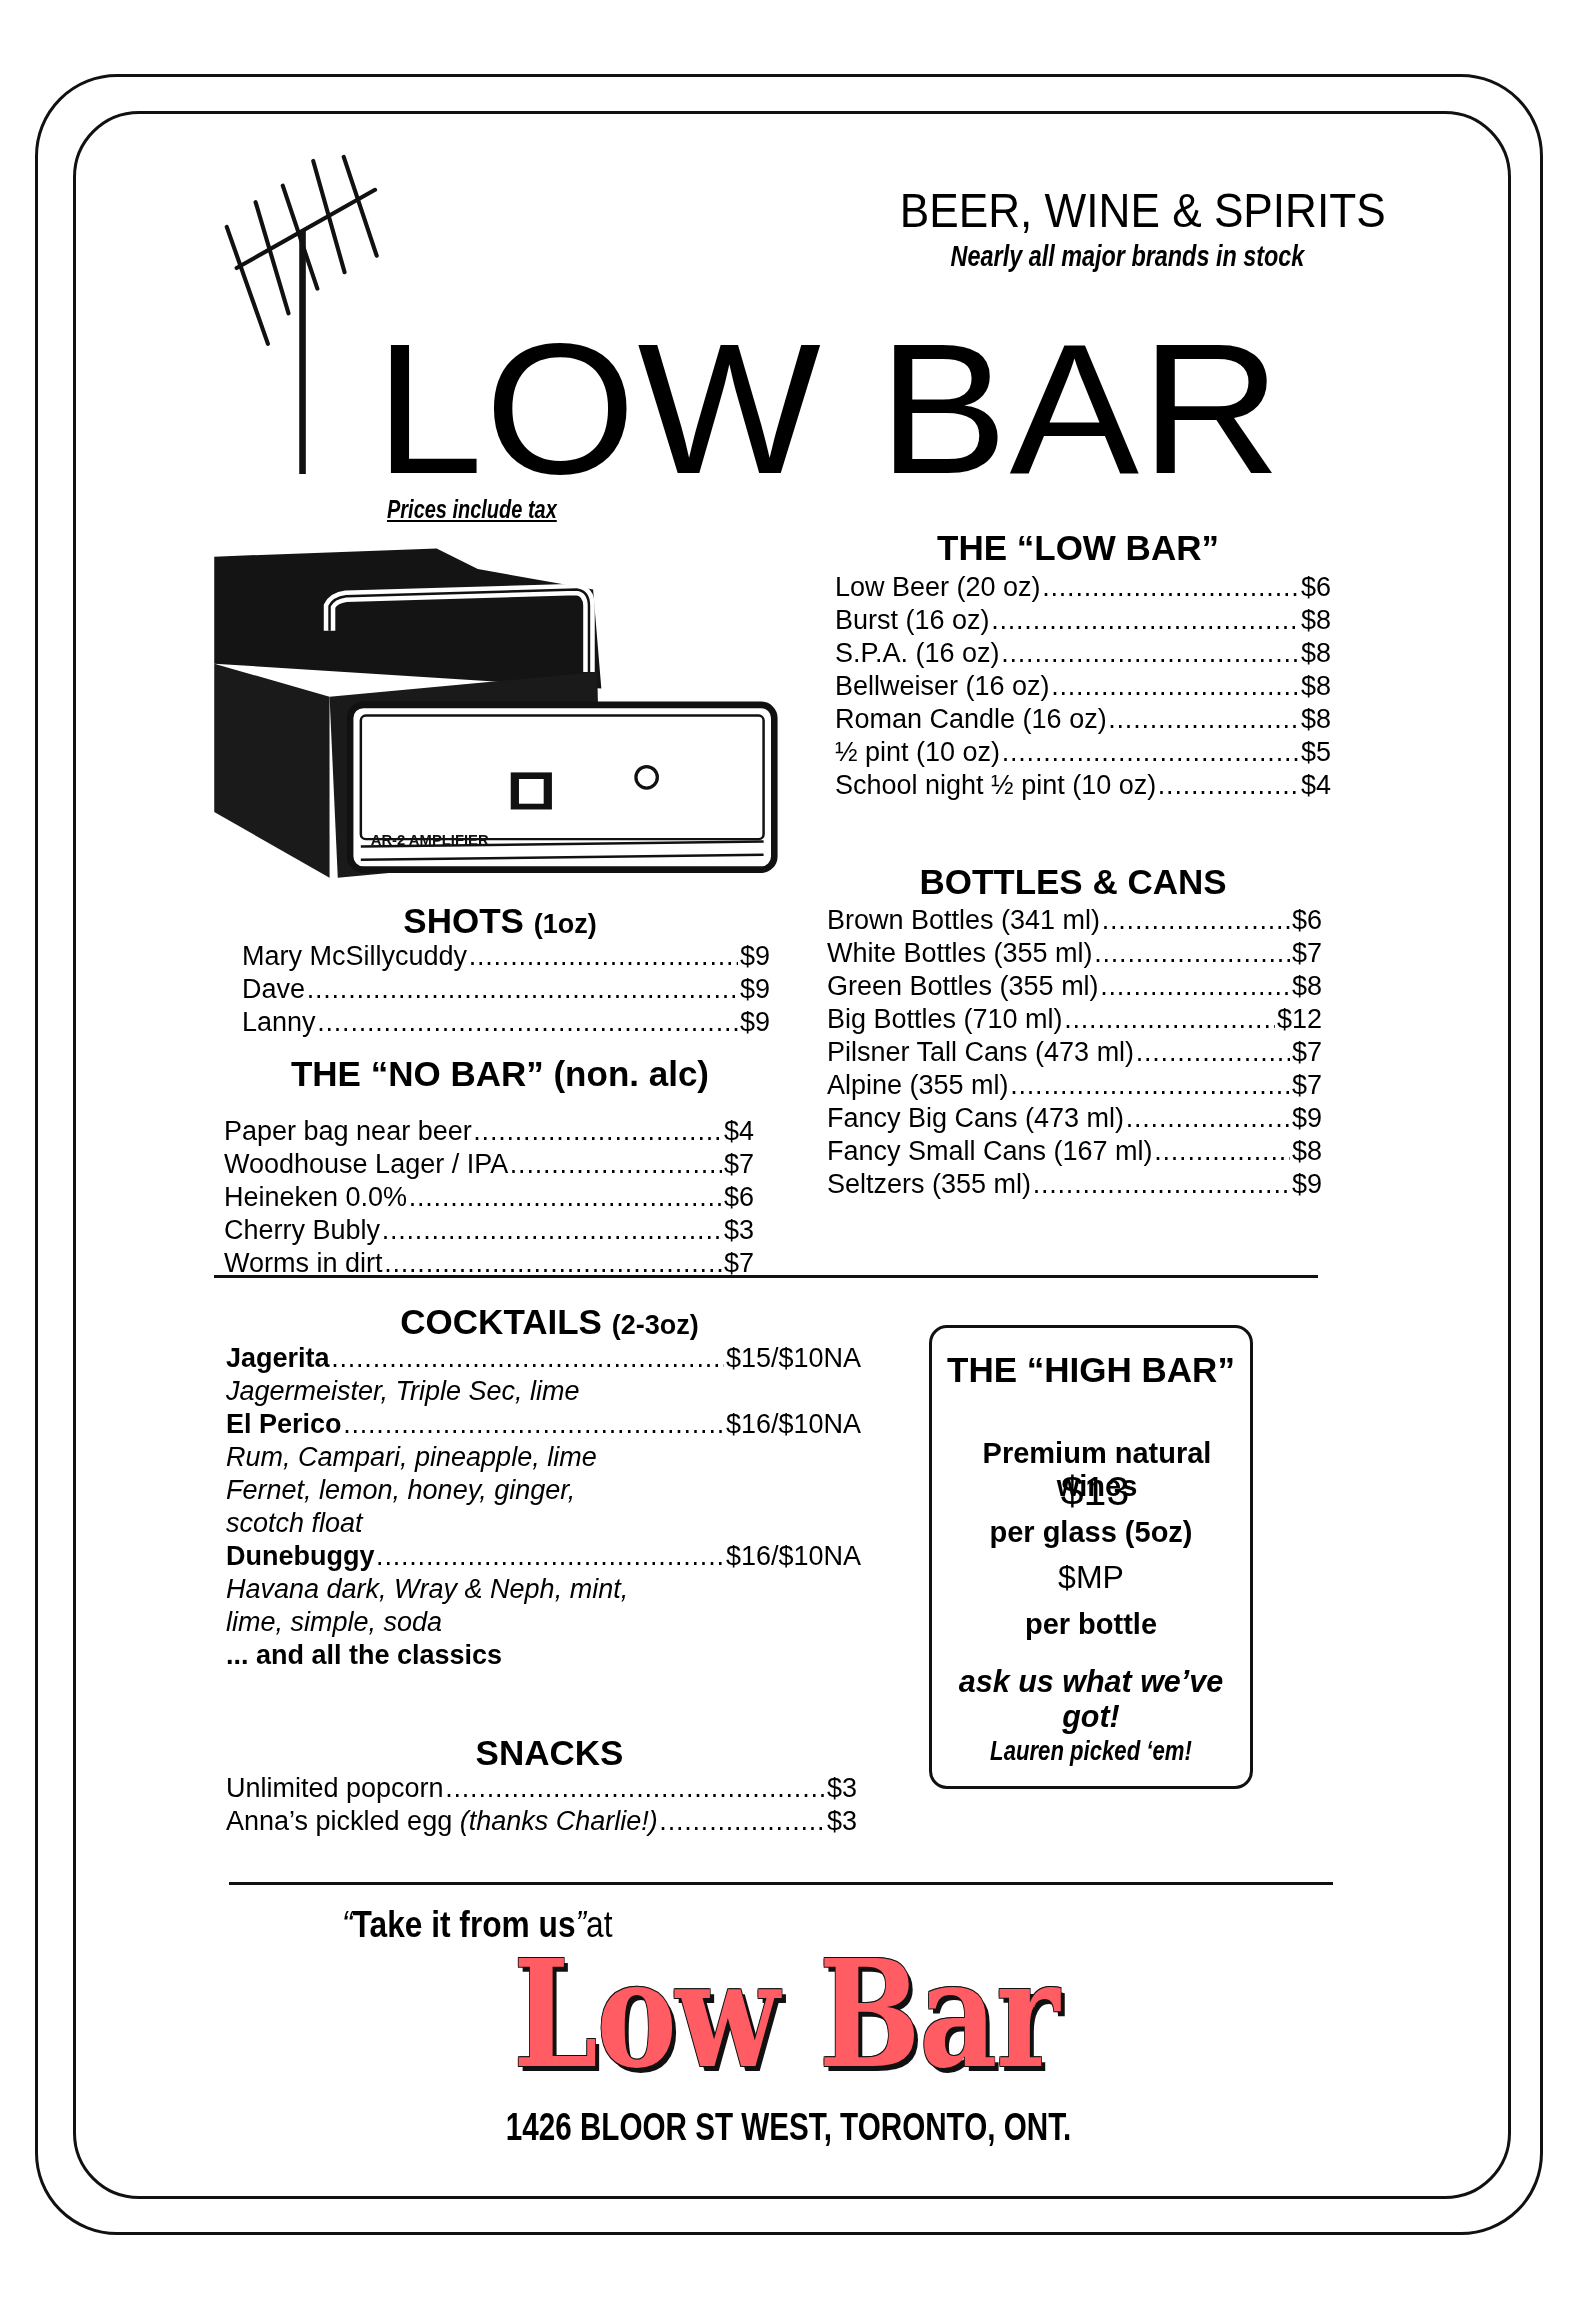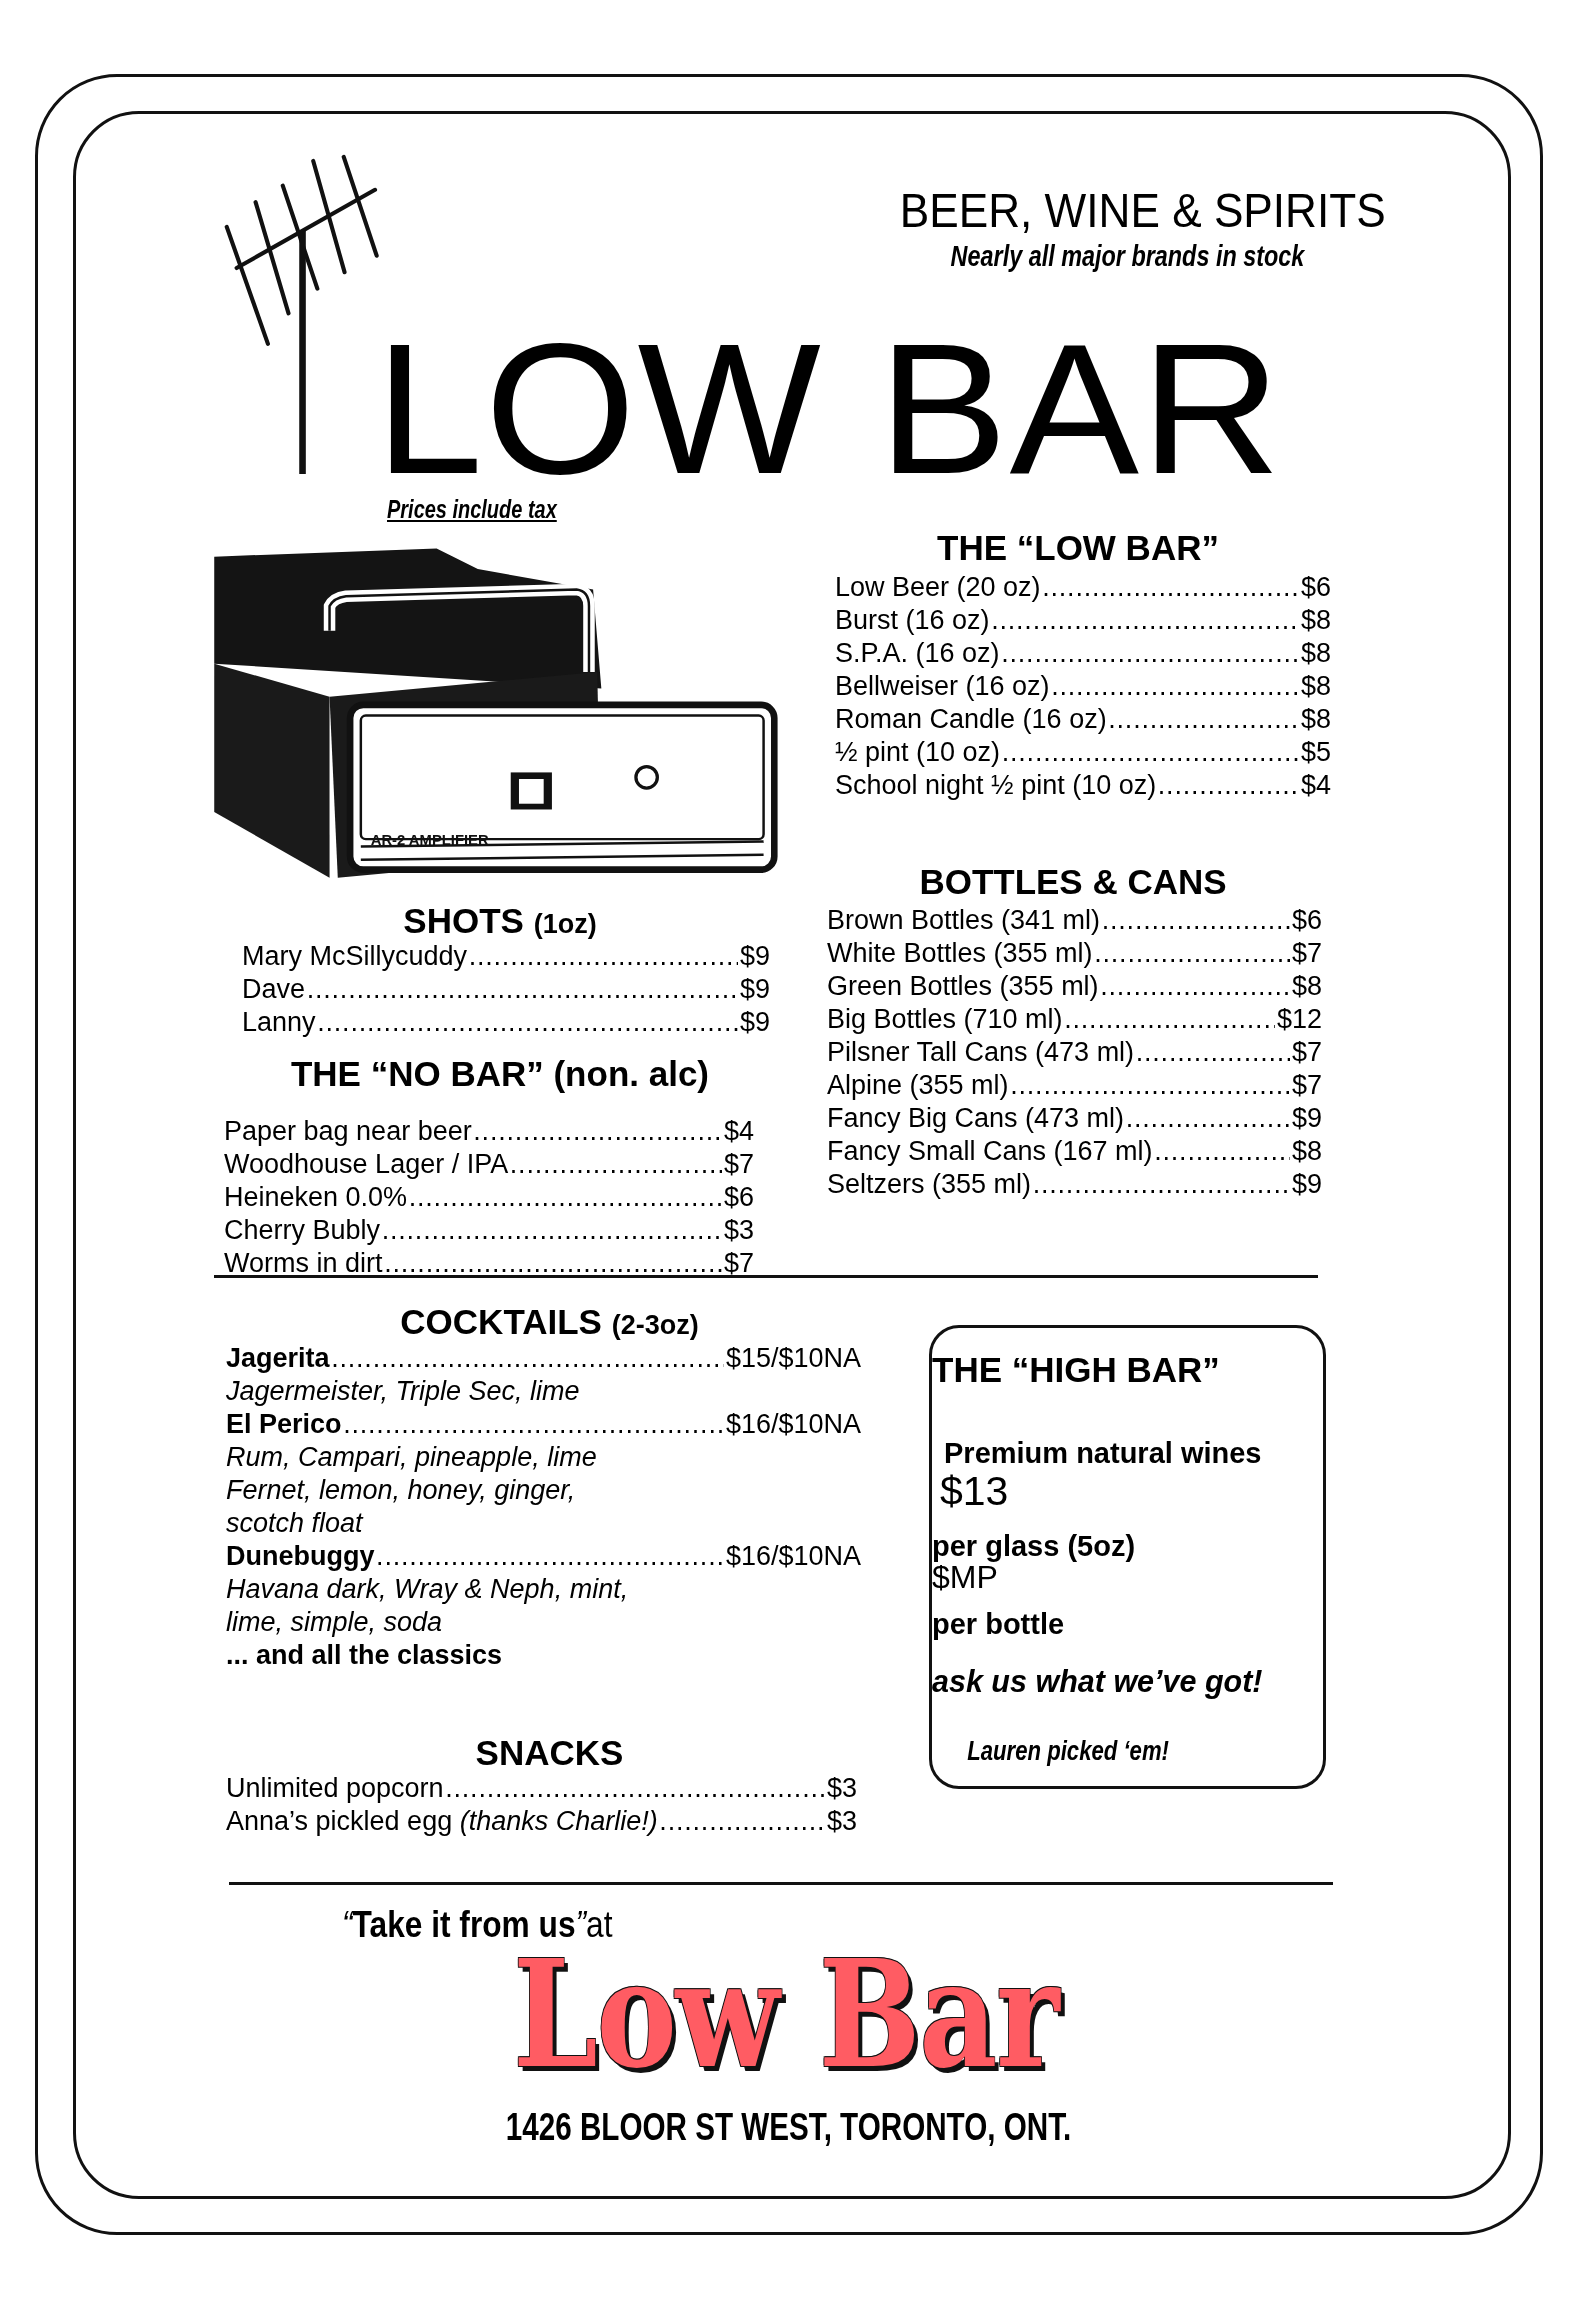--- a/index.html
+++ b/index.html
@@ -37,26 +37,26 @@
   .row { display:flex; align-items:baseline; font-size:27px; line-height:33px; white-space:nowrap; }
   .row .name { flex:0 0 auto; }
   .row .dots { flex:1 1 auto; overflow:hidden; margin:0 1.6px; }
   .row .dots::after { content:"................................................................................................................................................"; letter-spacing:0.8px; }
   .row .price { flex:0 0 auto; }
   .row .name b { font-weight:bold; }
   .desc { font-size:27px; line-height:33px; font-style:italic; white-space:nowrap; }
 
   .rule { position:absolute; height:2.5px; background:#111; }
 
-  .high-box { position:absolute; left:929px; top:1325px; width:397px; height:464px;
-              border:3.3px solid #111; border-radius:30px; box-sizing:border-box; }
+  .high-box { position:absolute; left:929px; top:1325px; width:324px; height:464px;
+              border:3.3px solid #111; border-radius:18px; box-sizing:border-box; text-align:center; }
   .high-box .t1 { position:absolute; left:0; right:0; top:22px; font-size:35px; font-weight:bold; }
   .high-box .t2 { position:absolute; left:12px; right:0; top:81px; font-size:29px; font-weight:bold;margin-top:28px; }
   .high-box .p1 { position:absolute; left:8px; right:0; top:140px; font-size:41px; }
-  .high-box .u1 { position:absolute; left:0; right:0; top:202px; font-size:29px; font-weight:bold; }
+  .high-box .u1 { position:absolute; left:0; right:0; top:188px; font-size:29px; font-weight:bold; }
   .high-box .p2 { position:absolute; left:0; right:0; top:231px; font-size:32px; }
   .high-box .u2 { position:absolute; left:0; right:0; top:280px; font-size:29px; font-weight:bold; }
   .high-box .t3 { position:absolute; left:0; right:0; top:336px; font-size:30.5px; font-weight:bold; font-style:italic; }
   .high-box .t4 { position:absolute; left:0; right:0; top:408px; font-size:27px; font-weight:bold; font-style:italic;
                   transform:scaleX(0.82); }
 
   .take { position:absolute; left:342px; top:1904px; font-size:36px; white-space:nowrap;
           transform:scaleX(0.88); transform-origin:left; }
   .take .q { font-style:italic; font-weight:normal; }
   .take .main { font-weight:bold; }

